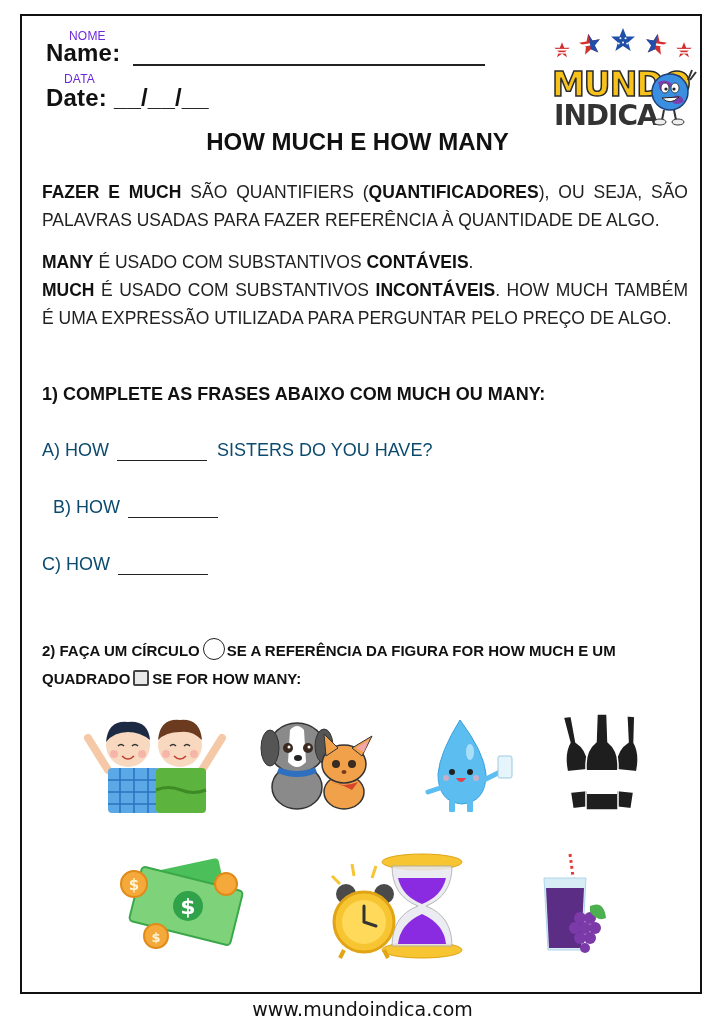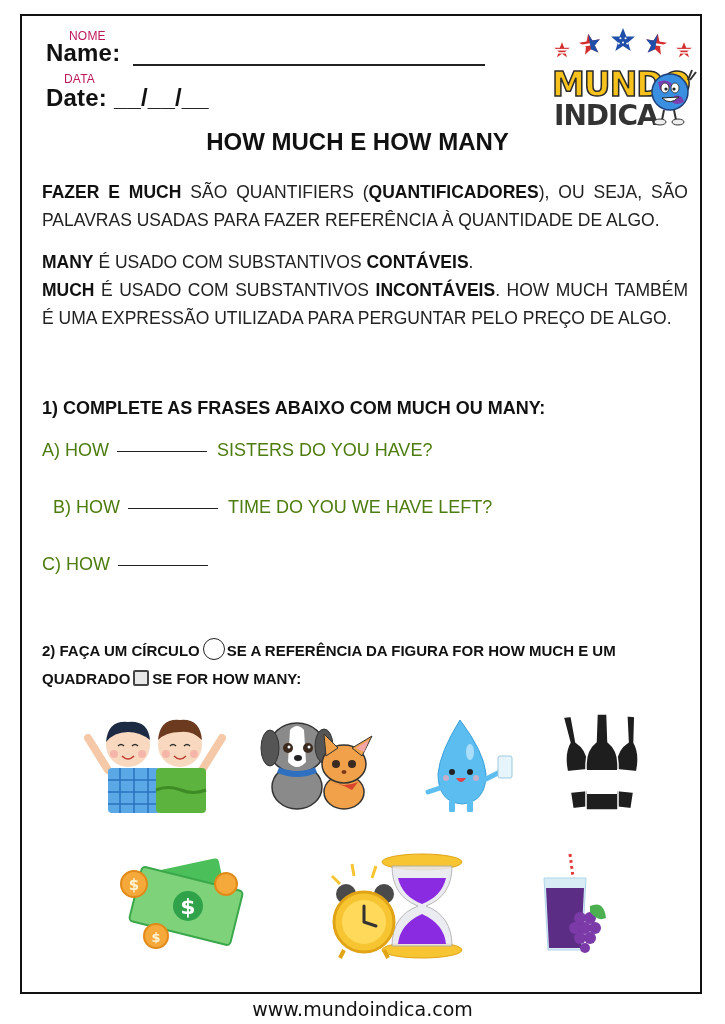--- a/index.html
+++ b/index.html
@@ -22,21 +22,21 @@
       width: 682px;
       height: 980px;
       border: 2.5px solid #111;
       box-sizing: border-box;
     }
     .abs { position: absolute; }
 
     
     .small-label {
       font-size: 12px;
-      color: #be185d;
+      color: #6d28d9;
       letter-spacing: 0.2px;
     }
     .big-label {
       font-weight: bold;
       font-size: 24px;
       color: #111;
       letter-spacing: 0.2px;
     }
     .name-line {
       position: absolute;
@@ -122,23 +122,23 @@
       position: absolute;
       left: 42px;
       font-weight: bold;
       font-size: 18px;
       color: #111;
     }
     .q-line {
       position: absolute;
       left: 42px;
       font-size: 18px;
-      color: #4d7c0f;
+      color: #0c4a6e;
       display: flex;
-      align-items: center;
+      align-items: flex-end;
     }
     .blank {
       display: inline-block;
       width: 90px;
       border-bottom: 1.5px solid #222;
       margin: 0 10px 0 8px;
       height: 1px;
     }
 
     .q2 {
@@ -260,32 +260,31 @@
 </div>
 
 <div class="para last-left" style="top:248px;">
   <b>MANY</b><span> É USADO COM SUBSTANTIVOS </span><b>CONTÁVEIS</b><span>.</span>
 </div>
 
 <div class="para last-left" style="top:276px;">
   <b>MUCH</b><span> É USADO COM SUBSTANTIVOS </span><b>INCONTÁVEIS</b><span>. HOW MUCH TAMBÉM É UMA EXPRESSÃO UTILIZADA PARA PERGUNTAR PELO PREÇO DE ALGO.</span>
 </div>
 
-<div class="question-head" style="top:398px;">1) COMPLETE AS FRASES ABAIXO COM MUCH OU MANY:</div>
+<div class="question-head" style="top:384px;">1) COMPLETE AS FRASES ABAIXO COM MUCH OU MANY:</div>
 
 <div class="q-line" style="top:440px;">
   <span>A) HOW</span>
   <span class="blank"></span>
   <span>SISTERS DO YOU HAVE?</span>
 </div>
 
 <div class="q-line" style="top:497px;margin-left:11px;">
   <span>B) HOW</span>
   <span class="blank"></span>
-  <span>TIME DO YOU WE HAVE LEFT?</span>
 </div>
 
 <div class="q-line" style="top:554px;">
   <span>C) HOW</span>
   <span class="blank"></span>
 </div>
 
 <div class="q2" style="top:637px;">
   <span>2) FAÇA UM CÍRCULO</span><span class="circle-sym"></span><span>SE A REFERÊNCIA DA FIGURA FOR HOW MUCH E UM QUADRADO</span><span class="square-sym"></span><span>SE FOR HOW MANY:</span>
 </div>

